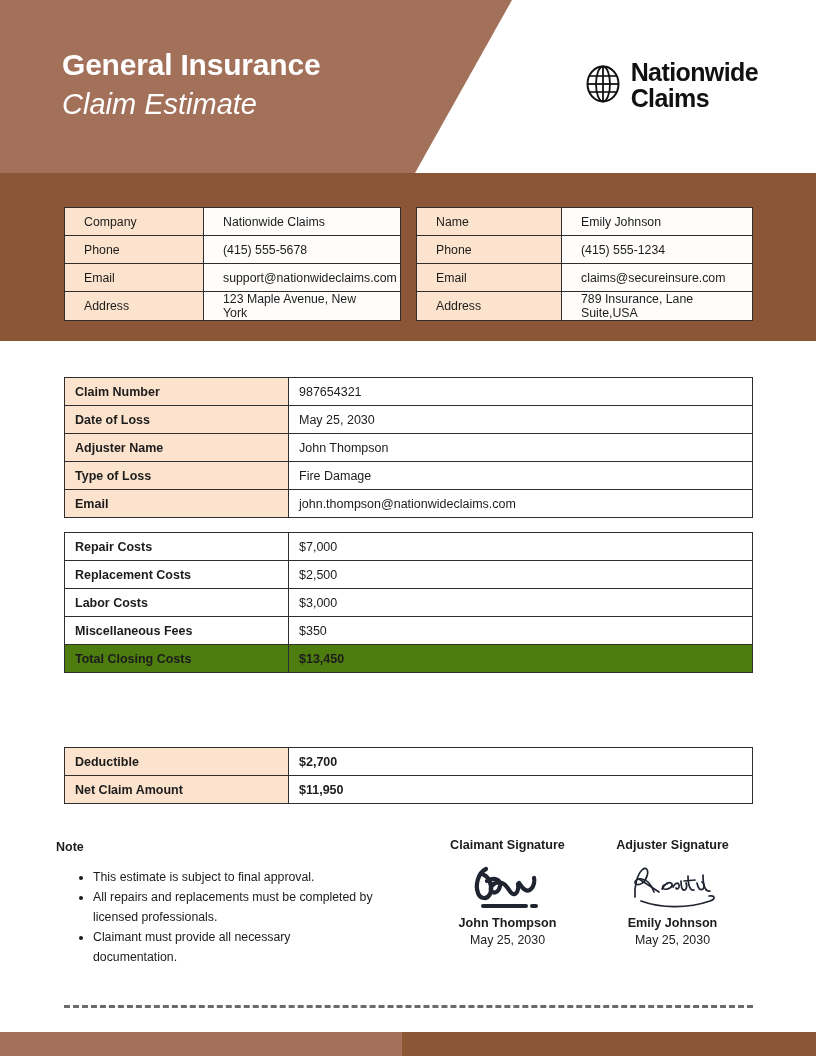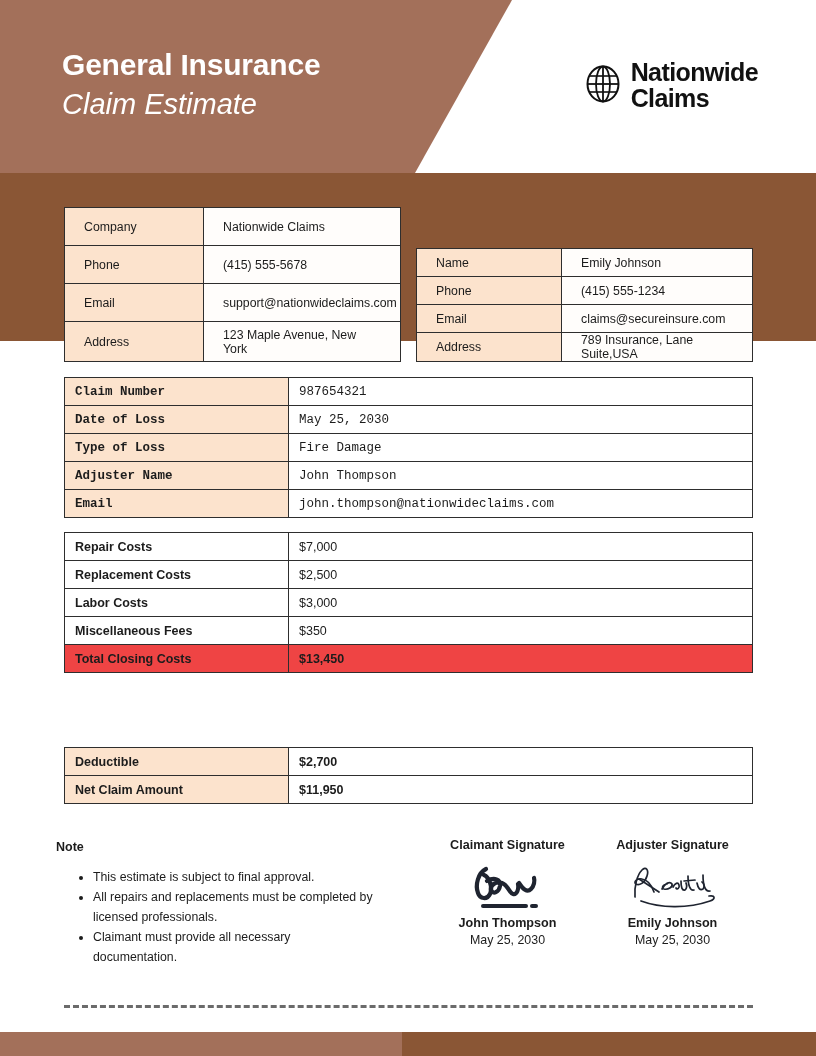--- a/index.html
+++ b/index.html
@@ -84,21 +84,21 @@
     display: flex;
     gap: 15px;
     z-index: 4;
   }
   .contact-table {
     border-collapse: collapse;
     background: #ffffff;
     table-layout: fixed;
   }
   .ct-left  { width: 337px; }
-  .ct-right { width: 337px; margin-top: 41px; }
+  .ct-right { width: 337px; }
   .contact-table td {
     border: 1px solid #2e2e2e;
     height: 27px;
     padding: 0 19px;
     font-size: 12.3px;
     vertical-align: middle;
     color: #1c1c1c;
   }
   .contact-table td.lbl {
     background: #fce3cd;
@@ -123,36 +123,36 @@
     font-size: 12.5px;
     vertical-align: middle;
   }
   .doc-table td.key {
     background: #fce3cd;
     width: 203px;
     font-weight: bold;
   }
   .doc-table td.val { background: #ffffff; }
 
-  #claim-table  { top: 377px; font-family: Liberation Mono, monospace; }
+  #claim-table  { top: 377px; }
   #cost-table   { top: 532px; }
   #summary-table{ top: 747px; }
 
   #cost-table td.head {
     background: #fce3cd;
     font-weight: bold;
     font-size: 12.5px;
   }
   #cost-table td.desc {
     background: #ffffff;
     font-weight: bold;
     width: 203px;
   }
   #cost-table tr.total td {
-    background: #ef4444;
+    background: #4d7c0f;
     font-weight: bold;
   }
   #summary-table td.key { font-weight: bold; }
   #summary-table td.val { font-weight: bold; }
 
   
   .notes {
     position: absolute;
     left: 56px; top: 840px;
     width: 330px;
@@ -309,26 +309,26 @@
   <tbody>
     <tr>
       <td class="key">Claim Number</td>
       <td class="val">987654321</td>
     </tr>
     <tr>
       <td class="key">Date of Loss</td>
       <td class="val">May 25, 2030</td>
     </tr>
     <tr>
+      <td class="key">Adjuster Name</td>
+      <td class="val">John Thompson</td>
+    </tr>
+    <tr>
       <td class="key">Type of Loss</td>
       <td class="val">Fire Damage</td>
-    </tr>
-    <tr>
-      <td class="key">Adjuster Name</td>
-      <td class="val">John Thompson</td>
     </tr>
     <tr>
       <td class="key">Email</td>
       <td class="val">john.thompson@nationwideclaims.com</td>
     </tr>
   </tbody>
 </table>
 
 <table class="doc-table" id="cost-table">
   <tbody>

